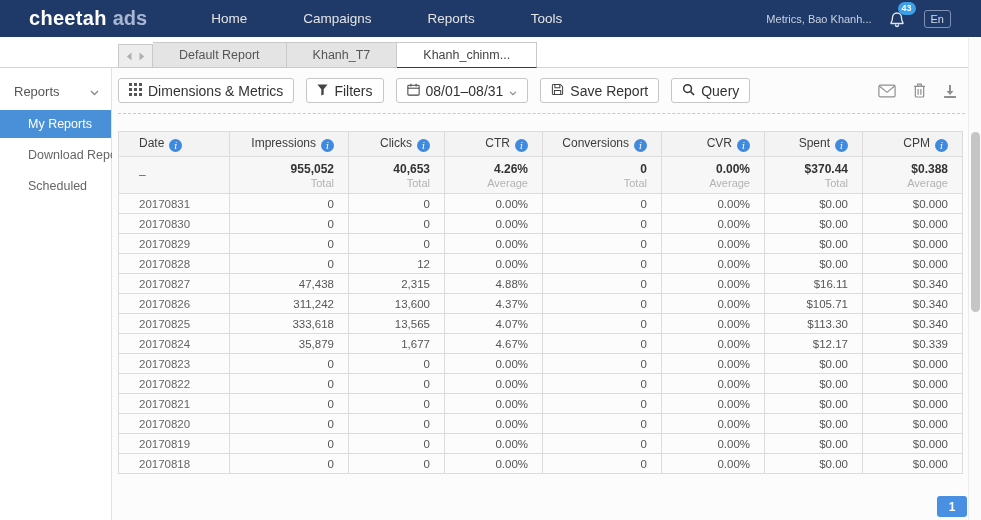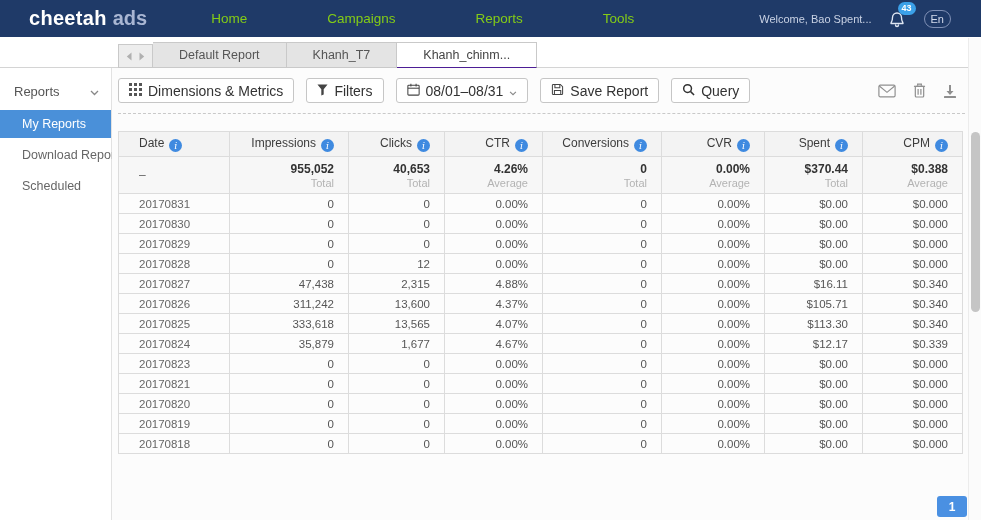--- a/index.html
+++ b/index.html
@@ -5,48 +5,48 @@
   * { box-sizing: border-box; }
   html,body { margin:0; padding:0; width:981px; height:520px; overflow:hidden;
     font-family:"Liberation Sans", sans-serif; background:#fff; }
   .page { position:relative; width:981px; height:520px; }
 
   
   .navbar { height:37px; background:#1f3a68; display:flex; align-items:center; color:#fff; }
   .logo { margin-left:29px; font-size:20px; display:flex; align-items:baseline; cursor:pointer; }
   .logo .bold { font-weight:700; color:#ffffff; letter-spacing:.3px; }
   .logo .light { font-weight:700; color:#a9b6d3; margin-left:6px; }
-  .nav { display:flex; margin-left:64px; gap:80px; font-size:13.5px; color:#84cc16; }
+  .nav { display:flex; margin-left:64px; gap:56px; font-size:13.5px; color:#e5e5e5; }
   .nav-item { cursor:pointer; }
   .nav-right { margin-left:auto; display:flex; align-items:center; gap:16px; margin-right:30px; }
   .welcome { font-size:11px; color:#c9d2e4; }
   .bell-wrap { position:relative; width:20px; height:18px; }
   .badge { position:absolute; top:-8px; left:10px; background:#3ba0e8; color:#fff;
     font-size:9px; font-weight:700; border-radius:8px; padding:2px 4px; line-height:1; }
-  .lang { border:1px solid #7f90b5; border-radius:9px; font-size:11px; padding:2px 6px;
+  .lang { border:1px solid #7f90b5; border-radius:3px; font-size:11px; padding:2px 6px;
     color:#d5dcec; cursor:pointer; }
 
   
   .topstrip { height:31px; border-bottom:1px solid #d4d4d4; display:flex;
     align-items:flex-end; background:#fff; }
   .topstrip .spacer { width:112px; flex:none; }
   .tabs { display:flex; align-items:flex-end; margin-left:6px; position:relative; top:1px; }
   .tab-arrows { height:24px; border:1px solid #c9c9c9; background:#ededed; display:flex;
     align-items:center; padding:0 7px; gap:7px; cursor:pointer; }
   .tab { height:24px; border:1px solid #c9c9c9; border-left:none; background:#e4e4e4;
     color:#555; font-size:12.5px; display:flex; align-items:center; padding:12px 26px;
     cursor:pointer; white-space:nowrap; }
   .tab.active { background:#fff; border-bottom:1px solid #4c1d95; color:#444; }
 
   
   .app { display:flex; height:452px; }
   .sidebar { width:112px; flex:none; border-right:1px solid #e2e2e2; background:#fff; padding-top:8px; }
   .side-section { display:flex; align-items:center; justify-content:space-between;
     padding:8px 12px 8px 14px; font-size:13px; color:#555; cursor:pointer; }
-  .side-item { padding:7px 8px 7px 22px; font-size:12.5px; color:#666; margin-top:3px;
+  .side-item { padding:7px 8px 7px 28px; font-size:12.5px; color:#666; margin-top:3px;
     cursor:pointer; white-space:nowrap; }
   .side-item.active { background:#4a90d9; color:#fff; }
 
   .content { flex:1; position:relative; background:#fcfcfc; }
 
   
   .toolbar { display:flex; align-items:center; gap:12px; padding:10px 0 9px 6px; }
   .btn { display:inline-flex; align-items:center; gap:6px; height:25px;
     border:1px solid #c6c6c6; border-radius:3px; background:#fff; padding:0 10px;
     font-size:14px; color:#333; cursor:pointer; white-space:nowrap; }
@@ -92,21 +92,21 @@
       <span class="bold">cheetah</span>
       <span class="light">ads</span>
     </div>
     <div class="nav">
       <span class="nav-item">Home</span>
       <span class="nav-item">Campaigns</span>
       <span class="nav-item">Reports</span>
       <span class="nav-item">Tools</span>
     </div>
     <div class="nav-right">
-      <span class="welcome">Welcome,  Bao Spent...</span>
+      <span class="welcome">Metrics,  Bao Khanh...</span>
       <span class="bell-wrap">
         <span>
           <svg width="18" height="18" viewBox="0 0 24 24" fill="none" stroke="#dfe6f2" stroke-width="1.8" stroke-linecap="round" stroke-linejoin="round">
               <path d="M18 10a6 6 0 0 0-12 0c0 5-2 6-2 8h16c0-2-2-3-2-8"></path>
               <path d="M10 20a2 2 0 0 0 4 0"></path>
             </svg>
         </span>
         <span class="badge">43</span>
       </span>
       <span class="lang">En</span>
@@ -363,20 +363,30 @@
                 <td class="c-date">20170823</td>
                 <td class="c-num">0</td>
                 <td class="c-num">0</td>
                 <td class="c-num">0.00%</td>
                 <td class="c-num">0</td>
                 <td class="c-num">0.00%</td>
                 <td class="c-num">$0.00</td>
                 <td class="c-num">$0.000</td>
               </tr>
               <tr>
+                <td class="c-date">20170822</td>
+                <td class="c-num">0</td>
+                <td class="c-num">0</td>
+                <td class="c-num">0.00%</td>
+                <td class="c-num">0</td>
+                <td class="c-num">0.00%</td>
+                <td class="c-num">$0.00</td>
+                <td class="c-num">$0.000</td>
+              </tr>
+              <tr>
                 <td class="c-date">20170821</td>
                 <td class="c-num">0</td>
                 <td class="c-num">0</td>
                 <td class="c-num">0.00%</td>
                 <td class="c-num">0</td>
                 <td class="c-num">0.00%</td>
                 <td class="c-num">$0.00</td>
                 <td class="c-num">$0.000</td>
               </tr>
               <tr>

